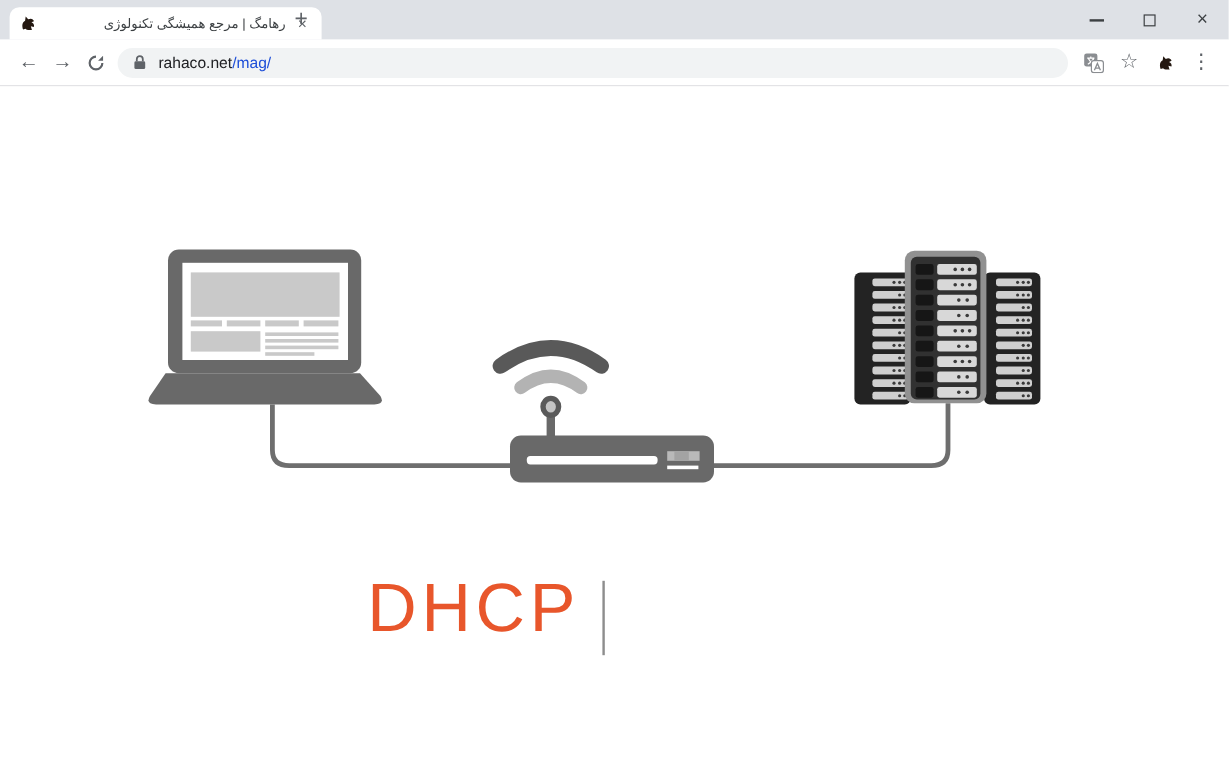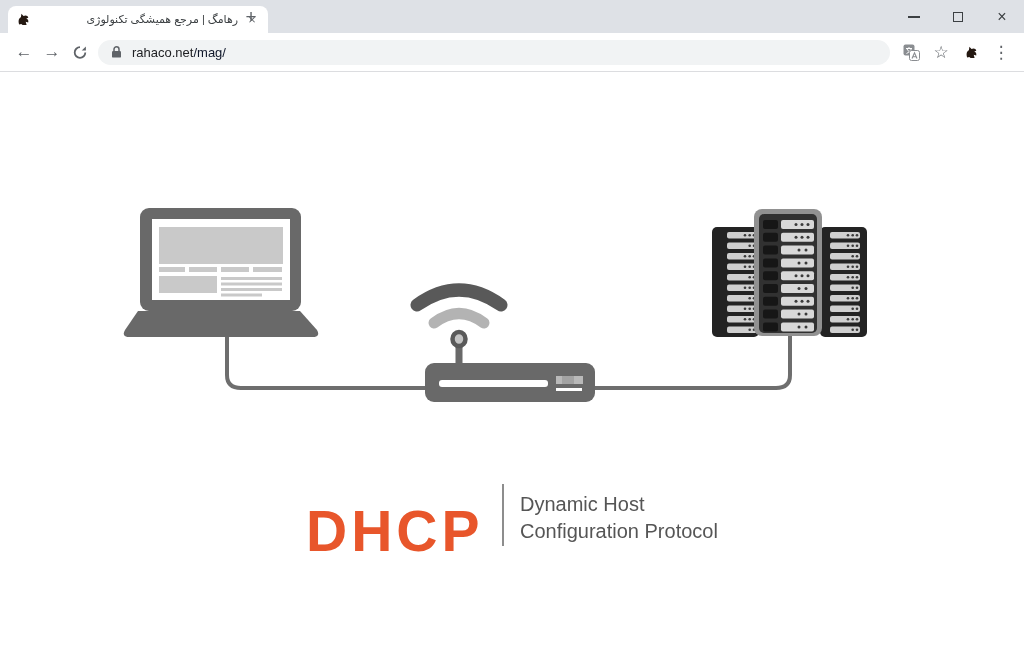--- a/index.html
+++ b/index.html
@@ -28,30 +28,30 @@
   .close-glyph { font-size:16px; color:#3c4043; line-height:1; }
 
   
   .toolbar { position:relative; height:39px; background:#fff; display:flex; align-items:center;
              padding:0 10px; border-bottom:1px solid #dcdde0; }
   .nav-icon { width:28px; height:28px; display:flex; align-items:center; justify-content:center;
               font-size:17px; color:#5f6368; }
   .urlbar { flex:1; height:25px; background:#f1f3f4; border-radius:13px; margin:0 8px 0 4px;
             display:flex; align-items:center; padding:0 13px; }
   .url-text { font-size:13px; color:#202124; margin-left:10px; }
-  .url-path { color:#0f172a; }
+  .url-path { color:#1d4ed8; }
   .tool-right { display:flex; align-items:center; gap:4px; }
   .tool-icon { width:26px; height:26px; display:flex; align-items:center; justify-content:center;
                font-size:17px; color:#5f6368; }
 
   
   .page { position:relative; height:577px; background:#fff; overflow:hidden; }
   .illustration { position:absolute; left:0; top:0; }
 
-  .dhcp-word { position:absolute; left:306px; top:431px; font-size:57px; font-weight:bold;
+  .dhcp-word { position:absolute; left:306px; top:407px; font-size:57px; font-weight:normal;
                letter-spacing:4px; line-height:1; color:#e8562b; }
   .dhcp-divider { position:absolute; left:502px; top:412px; width:2px; height:62px; background:#8d8d8d; }
   .dhcp-sub { position:absolute; left:520px; top:419px; font-size:20px; line-height:27px; color:#555; }
 </style>
 </head>
 <body>
 
 <div class="browser">
 
   <div class="titlebar">
@@ -215,19 +215,15 @@
             <use href="#cs2" x="763" y="285"></use>
           <use href="#cs3" x="763" y="297.8"></use>
             <use href="#cs2" x="763" y="310.6"></use>
           <use href="#cs2" x="763" y="323.4"></use>
         </g>
       </g>
     </svg>
 
     <div class="dhcp-word">DHCP</div>
     <div class="dhcp-divider"></div>
-    <div class="dhcp-sub">
-      <div>Dynamic Host</div>
-      <div>Configuration Protocol</div>
-    </div>
 
   </div>
 </div>
 
 </body></html>

